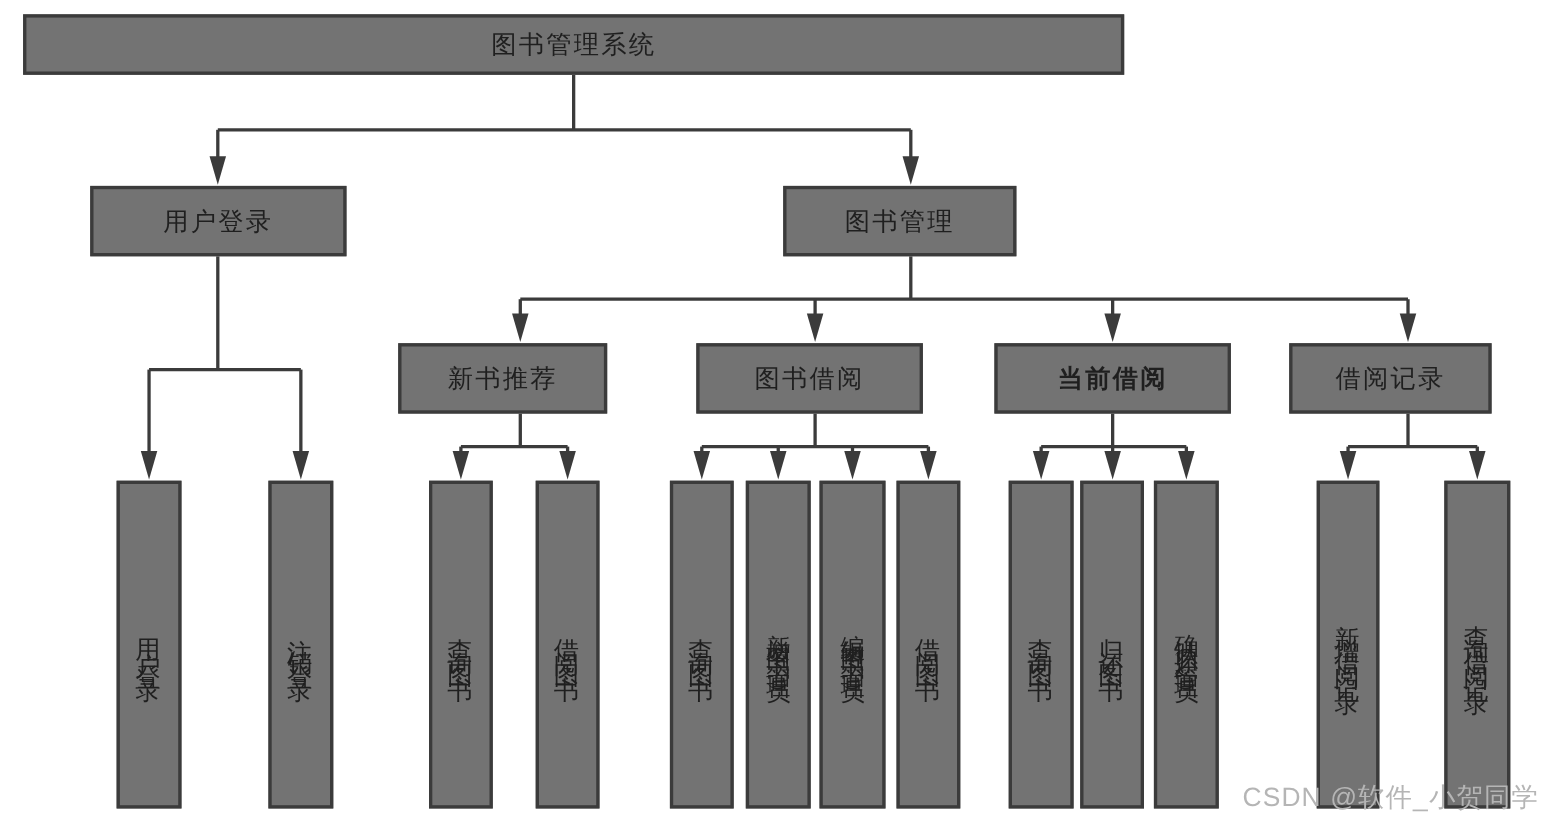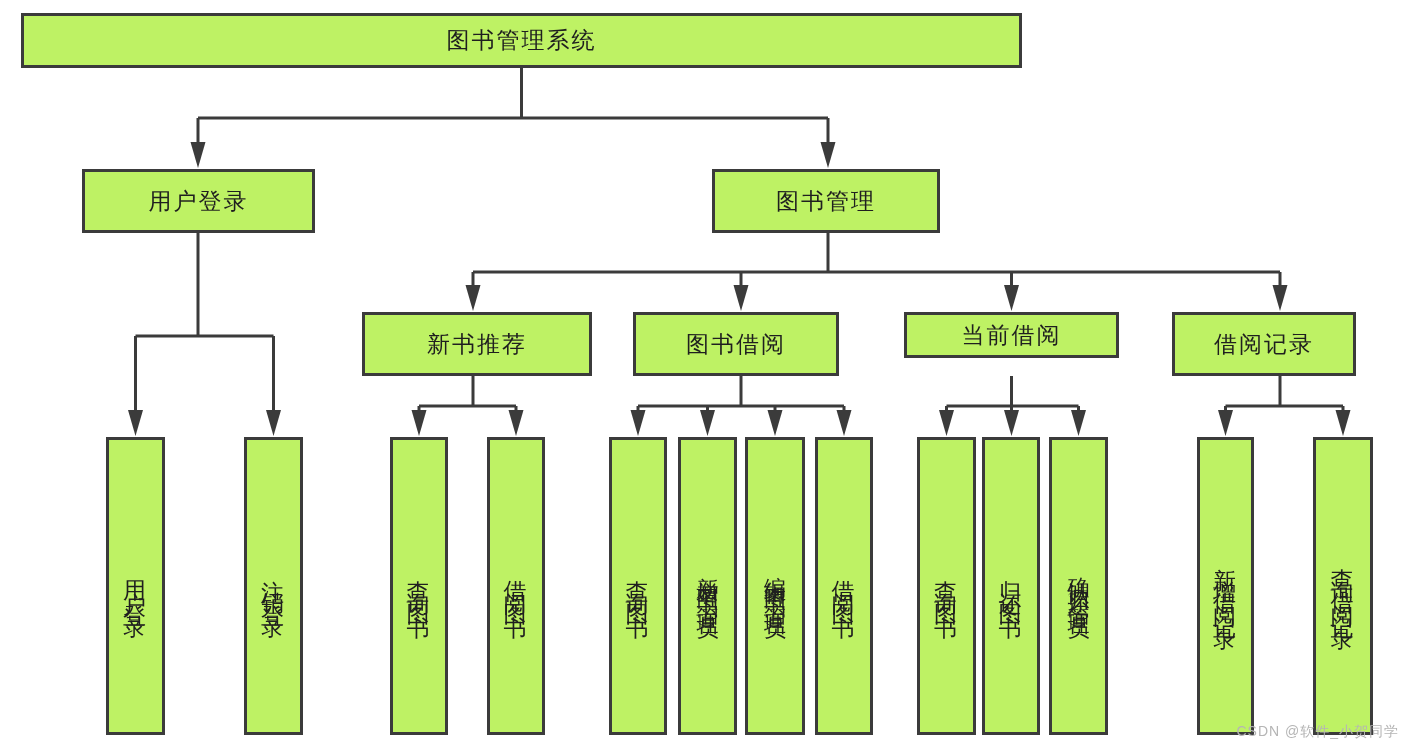--- a/index.html
+++ b/index.html
@@ -14,21 +14,21 @@
   #connectors {
     position: absolute;
     left: 0; top: 0;
     width: 1405px; height: 747px;
     pointer-events: none;
   }
   .box {
     position: absolute;
     box-sizing: border-box;
     border: 3px solid #3b3b3b;
-    background: #bef264;
+    background: #737373;
     display: flex;
     align-items: center;
     justify-content: center;
     color: #1f1f1f;
     font-size: 23px;
     letter-spacing: 2px;
     z-index: 2;
   }
   .leaf span {
     writing-mode: vertical-rl;
@@ -38,21 +38,21 @@
     color: #1f1f1f;
   }
   .leaf.long span {
     letter-spacing: 6px;
     font-size: 22px;
   }
   #watermark {
     position: absolute;
     right: 6px;
     bottom: 6px;
-    font-size: 14px;
+    font-size: 24px;
     letter-spacing: 1px;
     color: #b5b5b5;
     z-index: 3;
   }
 </style>
 </head>
 <body>
 
 <div id="stage">
 
@@ -125,25 +125,25 @@
       <polygon points="1071,410 1086,410 1078.5,436"></polygon>
 
       <polygon points="1218,410 1233,410 1225.5,436"></polygon>
       <polygon points="1335.5,410 1350.5,410 1343,436"></polygon>
     </g>
   </svg>
 
   <div class="box" style="left:21px; top:13px; width:1001px; height:55px;">图书管理系统</div>
 
   <div class="box" style="left:82px; top:169px; width:233px; height:64px;">用户登录</div>
-  <div class="box" style="left:712px; top:169px; width:228px; height:64px;">图书管理</div>
+  <div class="box" style="left:712px; top:169px; width:212px; height:64px;">图书管理</div>
 
-  <div class="box" style="left:362px; top:312px; width:230px; height:64px;">新书推荐</div>
+  <div class="box" style="left:362px; top:312px; width:190px; height:64px;">新书推荐</div>
   <div class="box" style="left:633px; top:312px; width:206px; height:64px;">图书借阅</div>
-  <div class="box" style="left:904px; top:312px; width:215px; height:46px;">当前借阅</div>
+  <div class="box" style="left:904px; top:312px; width:215px; height:64px;font-weight:bold;">当前借阅</div>
   <div class="box" style="left:1172px; top:312px; width:184px; height:64px;">借阅记录</div>
 
   <div class="box leaf" style="left:106px; top:437px; width:59px; height:298px;">
     <span>用户登录</span>
   </div>
   <div class="box leaf" style="left:244px; top:437px; width:59px; height:298px;">
     <span>注销登录</span>
   </div>
 
   <div class="box leaf" style="left:390px; top:437px; width:58px; height:298px;">

